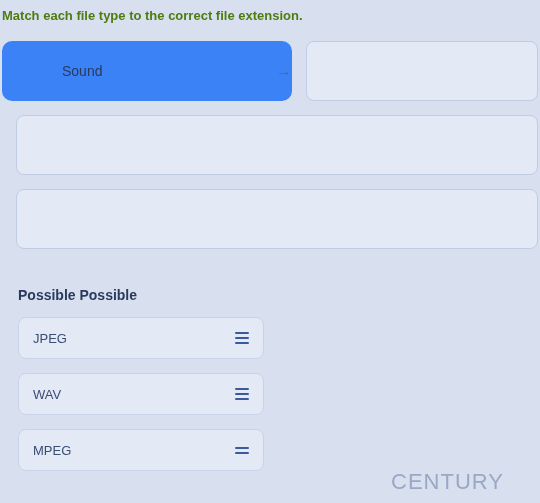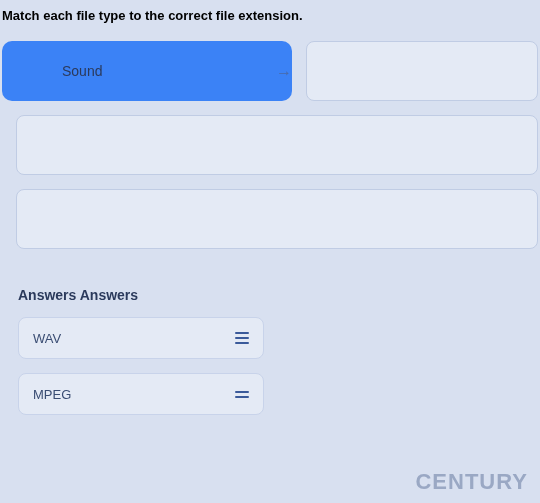--- a/index.html
+++ b/index.html
@@ -5,21 +5,21 @@
     * { box-sizing: border-box; margin: 0; padding: 0; }
     body {
       font-family: -apple-system, BlinkMacSystemFont, "Segoe UI", Arial, sans-serif;
       background: #d8e0f0;
       width: 540px;
       height: 503px;
       overflow: hidden;
       position: relative;
     }
     .question-text {
-      color: #000000;
+      color: #4d7c0f;
       font-size: 13px;
       font-weight: 600;
       padding: 8px 2px 18px 2px;
     }
     .match-rows {
       padding: 0 2px;
     }
     .match-row {
       display: flex;
       align-items: stretch;
@@ -92,24 +92,24 @@
       display: block;
       width: 14px;
       height: 2px;
       background: #3a5a9a;
       border-radius: 1px;
     }
     .drag-handle.two span:nth-child(3) { display: none; }
     .brand {
       position: absolute;
       bottom: 8px;
-      right: 12px;
+      right: 36px;
       color: #9aa8c4;
       font-size: 22px;
-      font-weight: 700;
+      font-weight: 400;
       letter-spacing: 1px;
     }
   </style>
 </head>
 <body>
 
 <div class="question-text">Match each file type to the correct file extension.</div>
 
 <div class="match-rows">
 
@@ -127,23 +127,31 @@
   </div>
 
   <div class="match-row">
     <div class="arrow">→</div>
     <div class="drop-slot"></div>
   </div>
 
 </div>
 
 <div class="possible-answers">
-  <div class="possible-title">Answers Answers</div>
+  <div class="possible-title">Possible Possible</div>
   <div class="answers-grid">
 
+    <div class="answer-chip">
+      <span>JPEG</span>
+      <span class="drag-handle">
+          <span></span>
+          <span></span>
+          <span></span>
+        </span>
+    </div>
 
     <div class="answer-chip">
       <span>WAV</span>
       <span class="drag-handle">
           <span></span>
           <span></span>
           <span></span>
         </span>
     </div>
 

